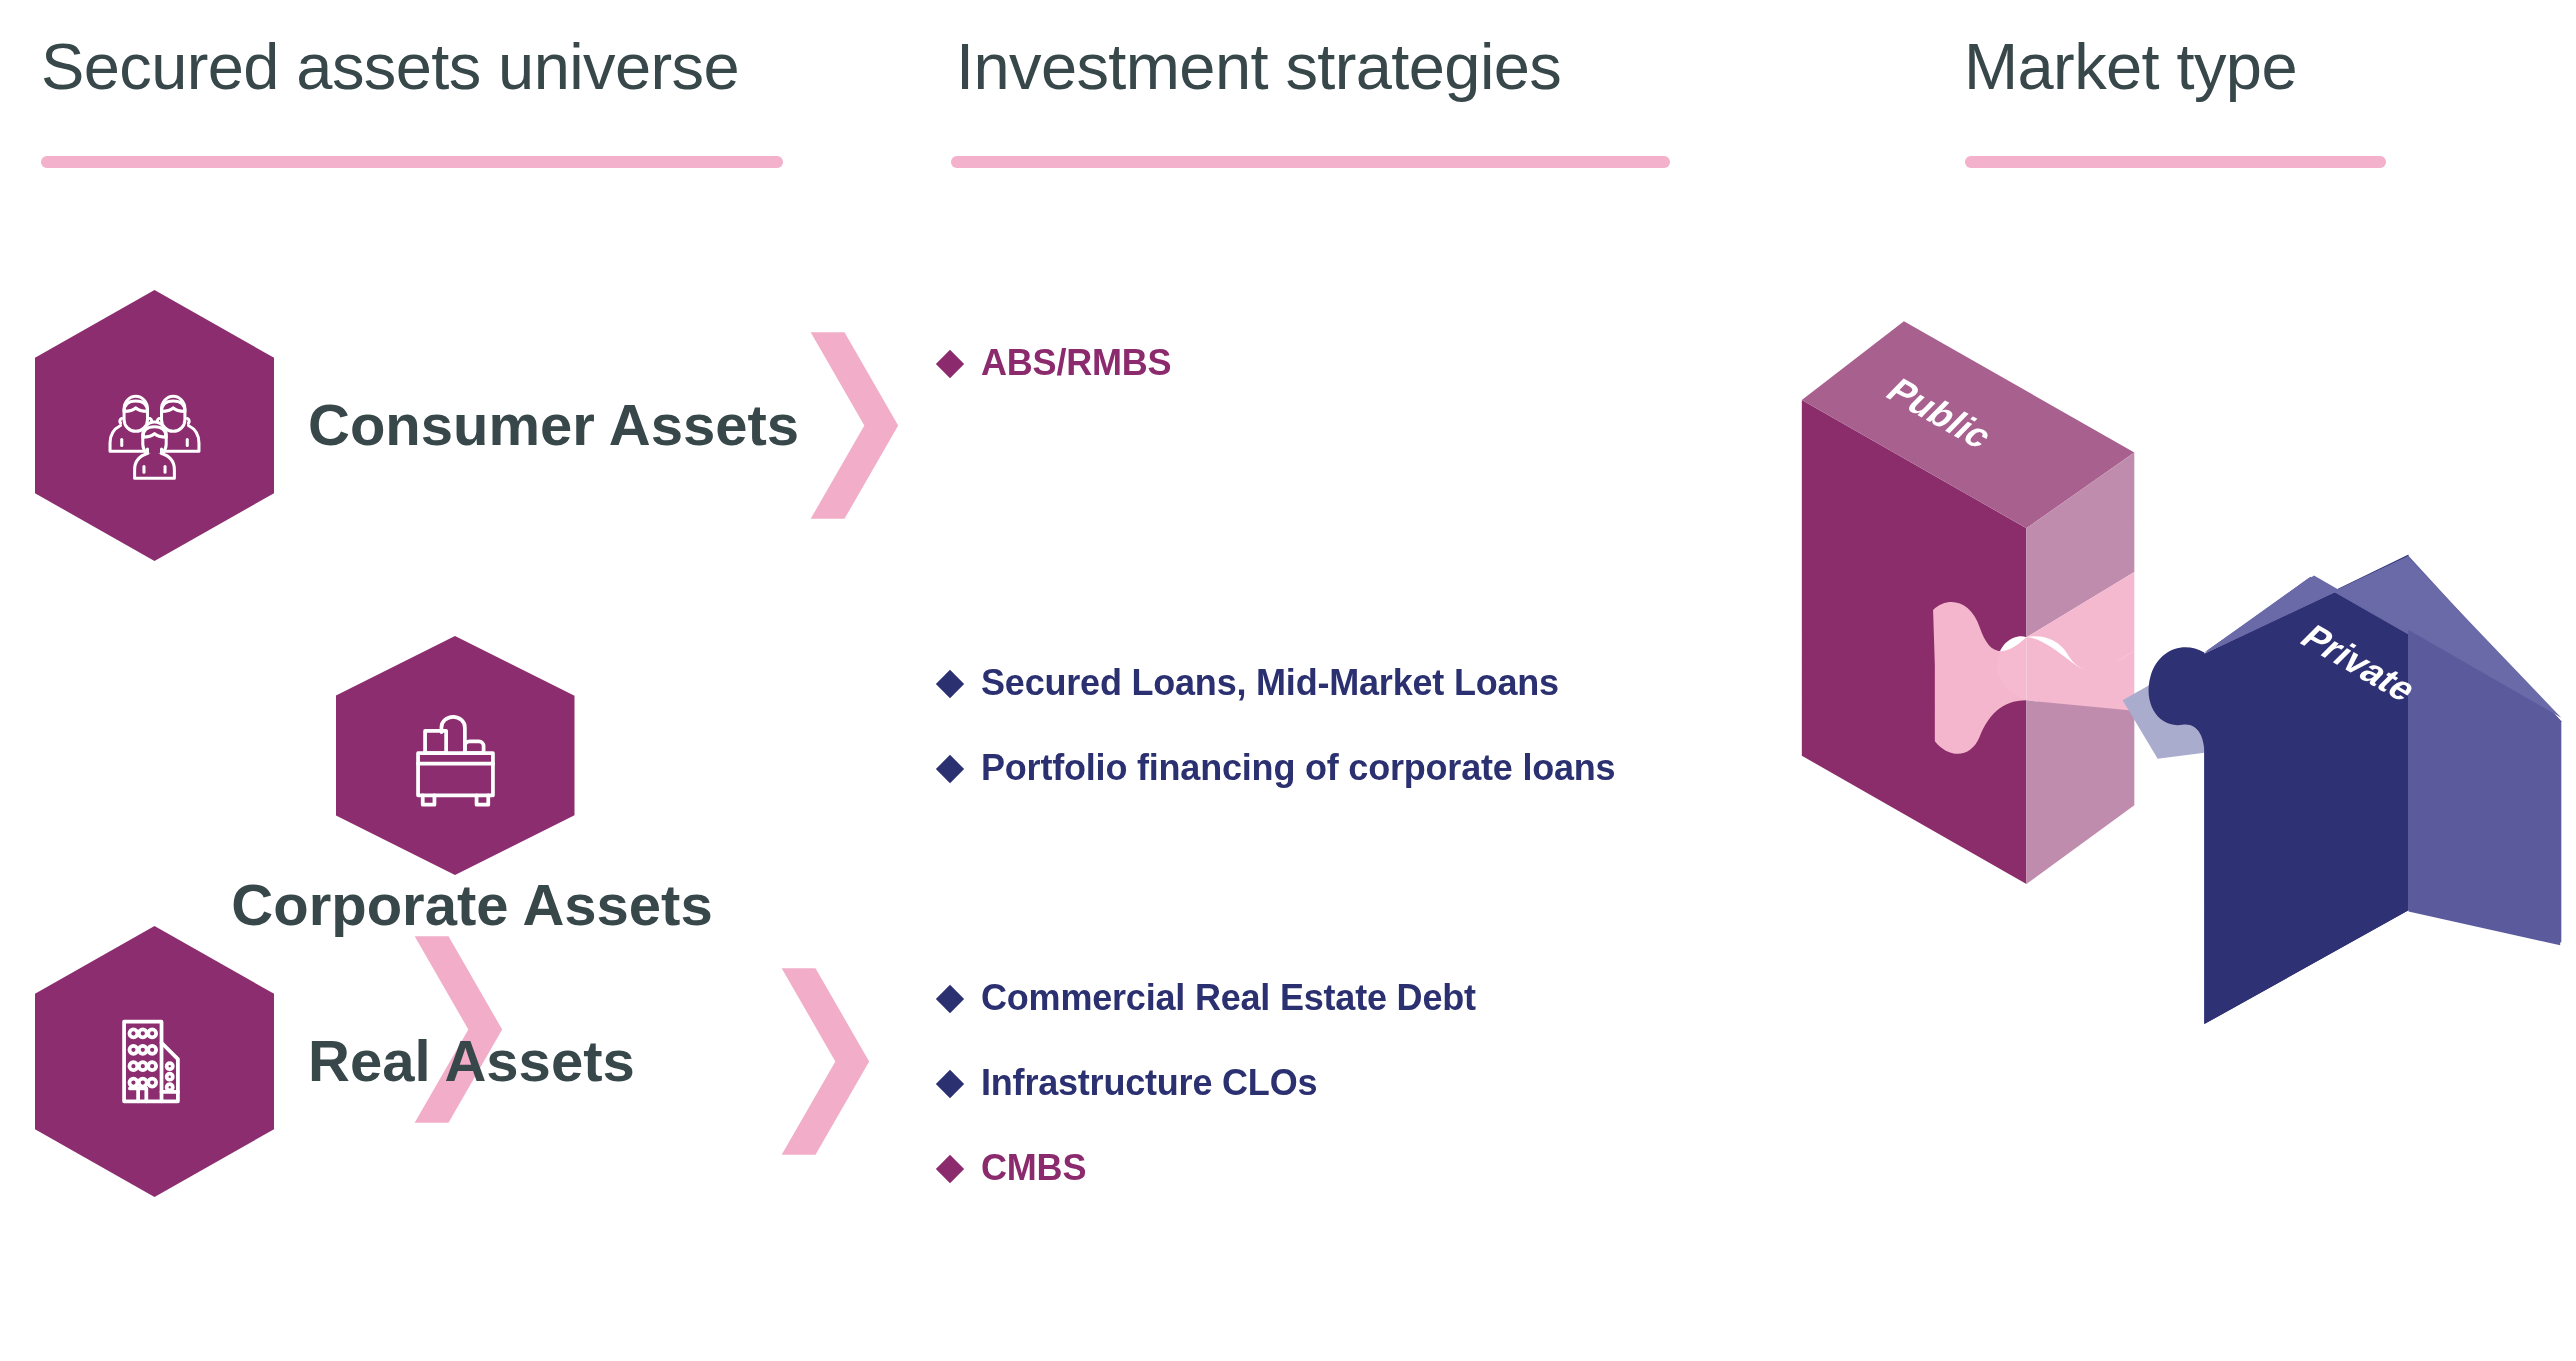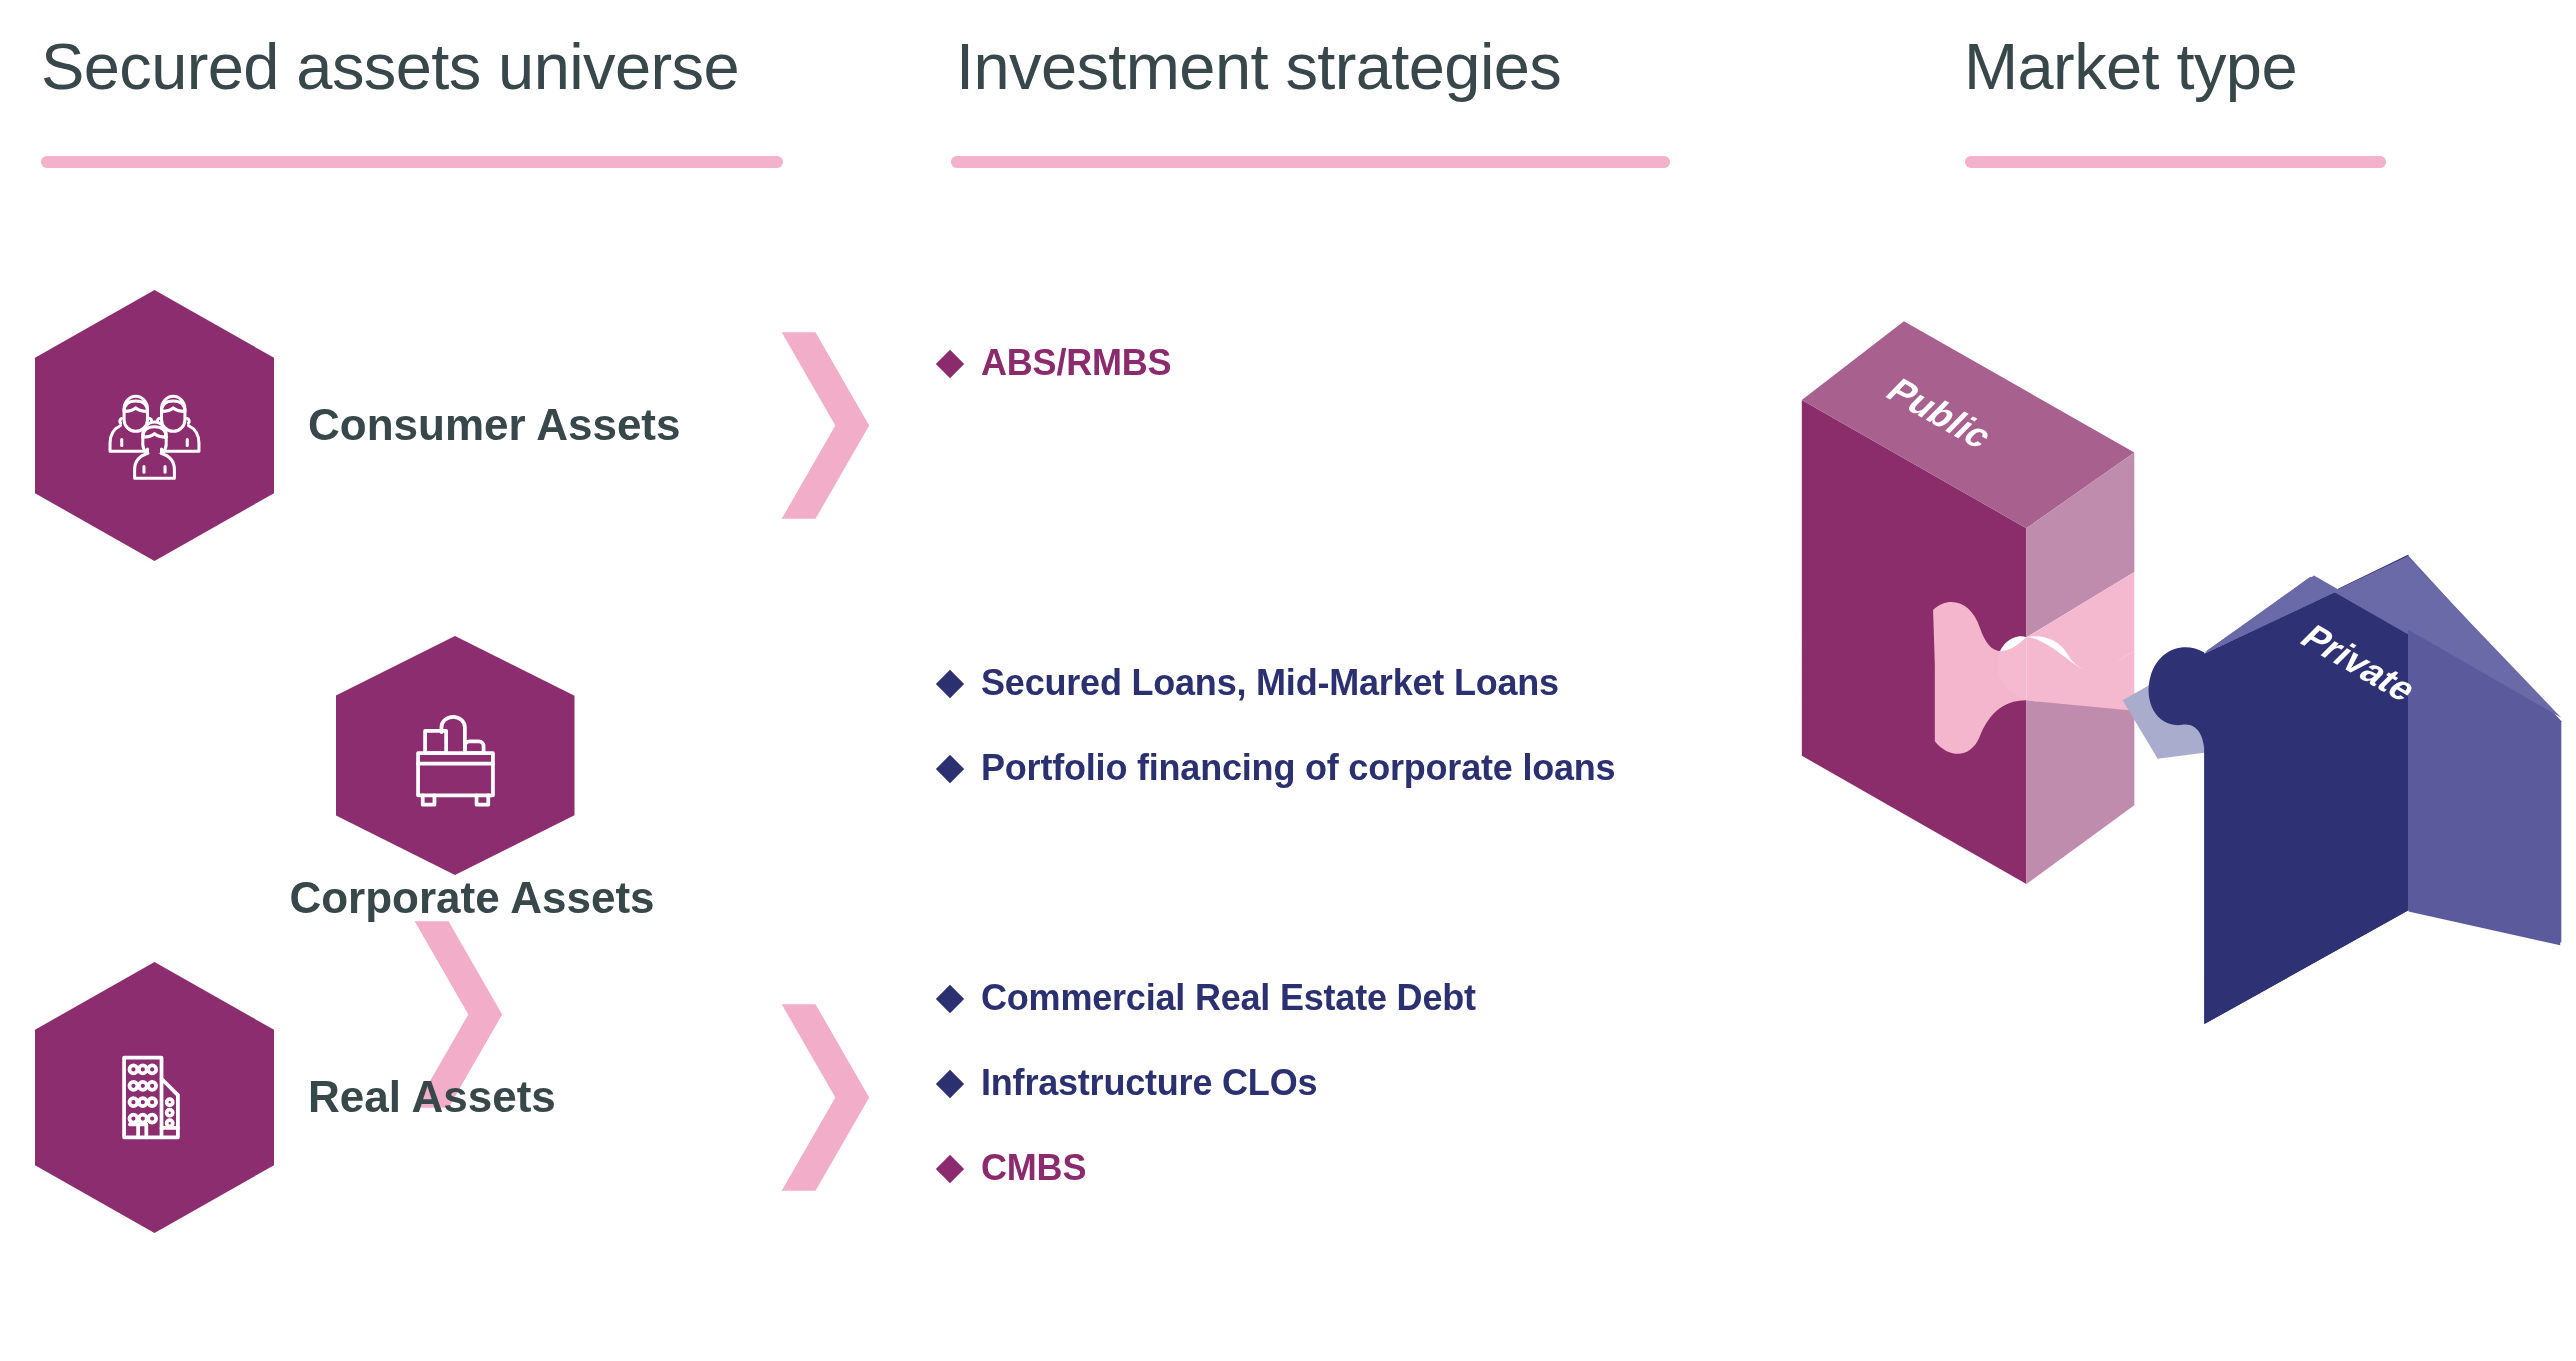--- a/index.html
+++ b/index.html
@@ -45,41 +45,41 @@
   .hex-row {
     position: absolute;
     left: 35px;
     width: 840px;
     height: 245px;
     display: flex;
     align-items: center;
   }
   #row-consumer  { top: 303px; }
   #row-corporate { top: 636px; flex-direction: column; }
-  #row-real      { top: 975px; }
+  #row-real      { top: 939px; }
 
   .hexagon {
     position: relative;
     width: 239px;
     height: 271px;
     flex: 0 0 239px;
     background: #8b2d6f;
     clip-path: polygon(50% 0%, 100% 25%, 100% 75%, 50% 100%, 0% 75%, 0% 25%);
     display: flex;
     align-items: center;
     justify-content: center;
   }
   .hex-icon { width: 117px; height: 117px; display: block; }
 
   .asset-label {
     flex: 1 1 auto;
     padding-left: 34px;
     color: #37474a;
     font-weight: bold;
-    font-size: 44px;
+    font-size: 58px;
     line-height: 1.05;
     white-space: nowrap;
   }
 
   .chevron {
     flex: 0 0 105px;
     height: 187px;
     position: relative;
   }
   .chevron svg { display: block; }

